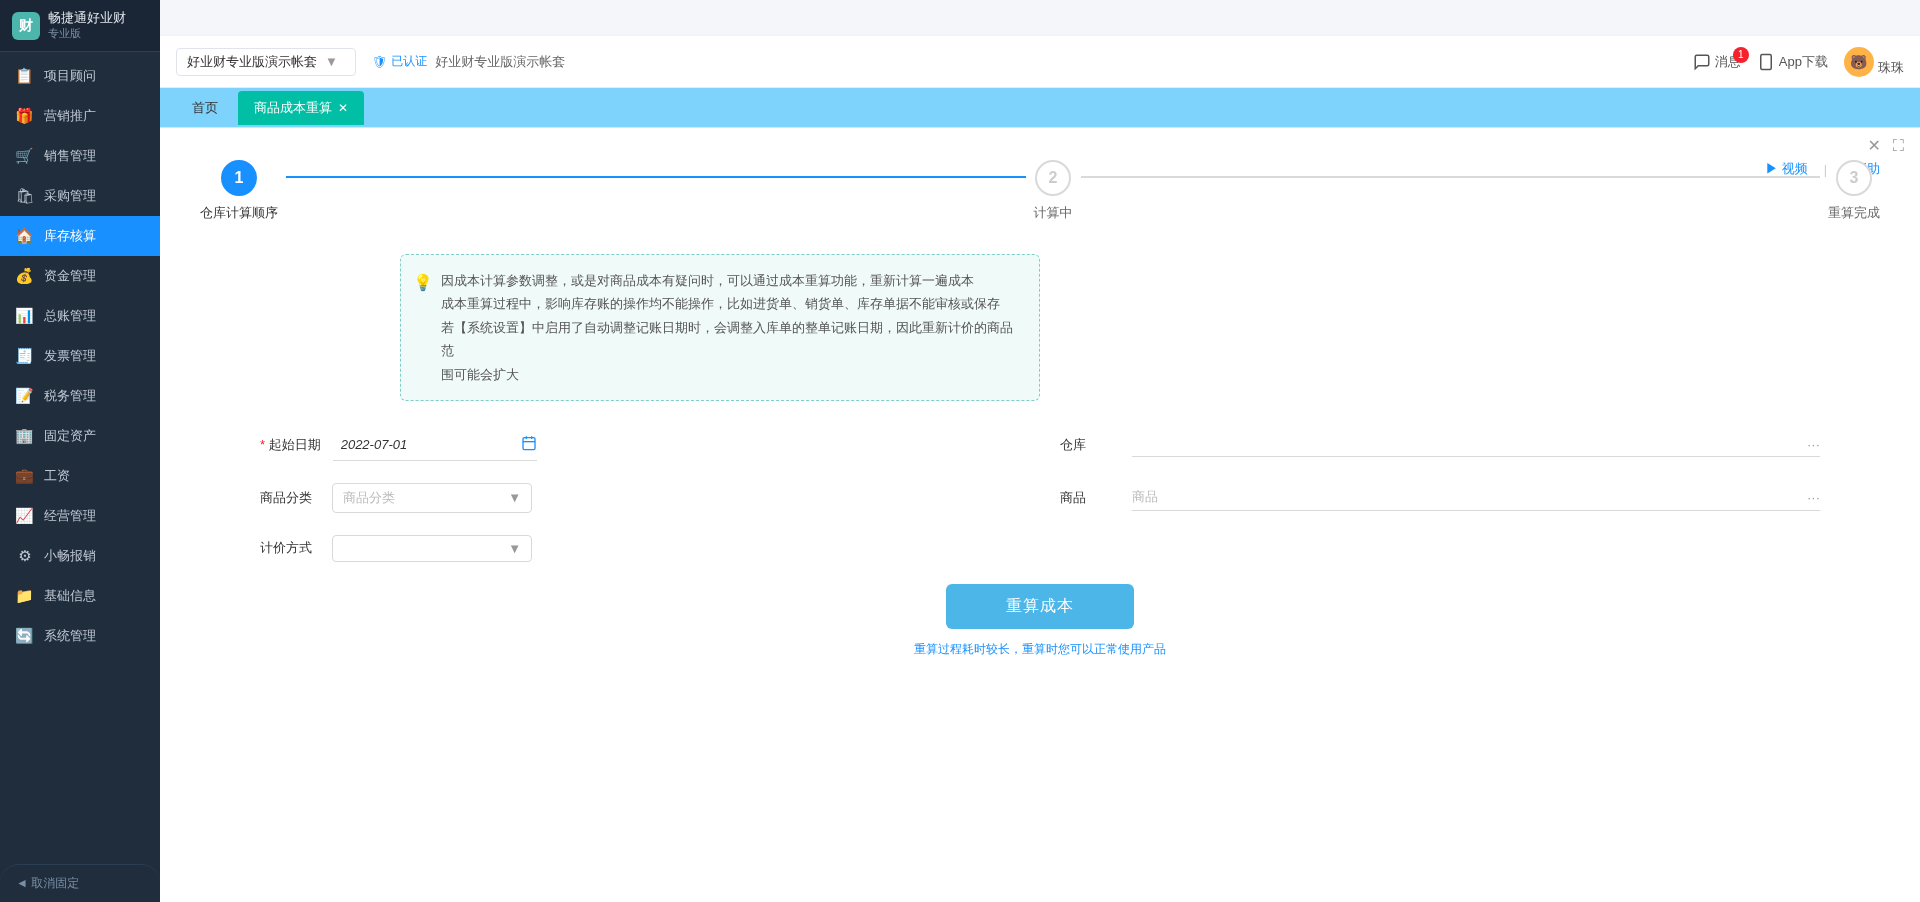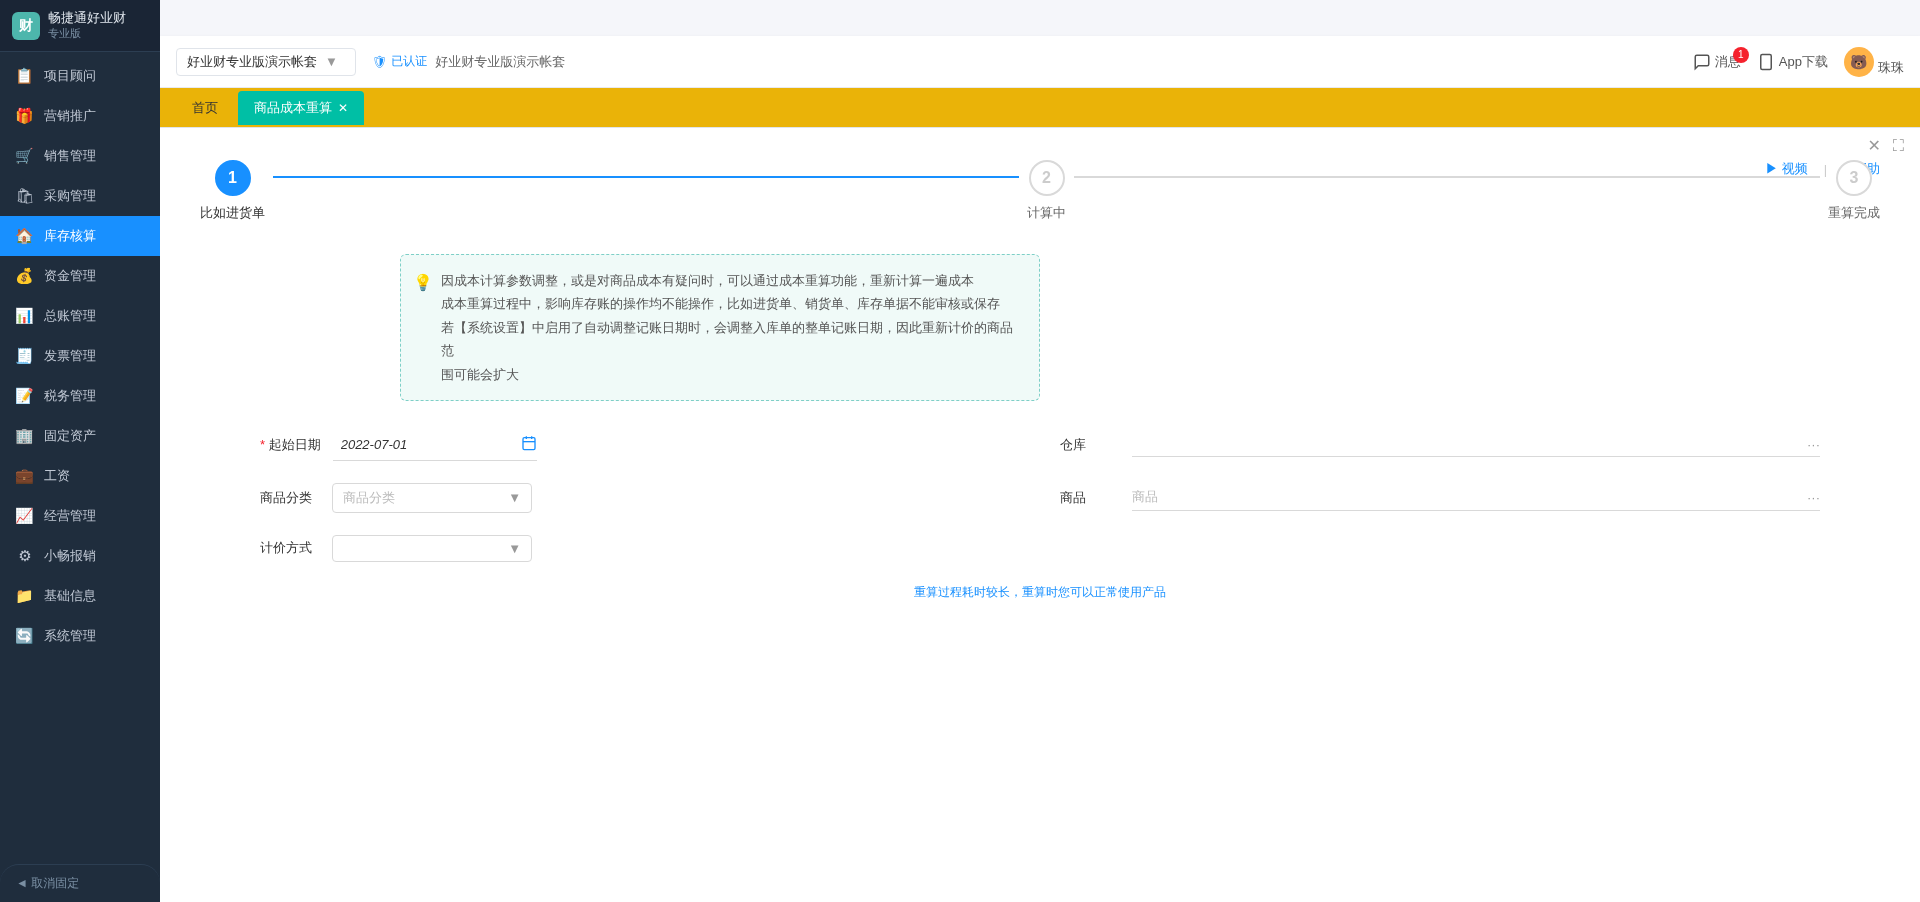--- a/index.html
+++ b/index.html
@@ -90,21 +90,21 @@
     .verified-badge .shield { margin-right: 4px; color: #1890ff; }
     .verified-text { color: #666; margin-left: 8px; font-size: 13px; }
     .topbar-right { display: flex; align-items: center; gap: 16px; }
     .topbar-btn { display: flex; align-items: flex-end; gap: 4px; cursor: pointer; color: #555; font-size: 13px; position: relative; }
     .badge { position: absolute; top: -6px; right: -8px; background: #f5222d; color: white; border-radius: 50%; width: 16px; height: 16px; font-size: 10px; display: flex; align-items: center; justify-content: center; }
     .avatar { width: 30px; height: 30px; border-radius: 50%; background: #ffb347; display: flex; align-items: center; justify-content: center; overflow: hidden; }
 
     
     .tab-bar {
       display: flex; align-items: center;
-      background: #eab308;
+      background: #7dd3fc;
       border-bottom: 1px solid #e0e4ea;
       padding: 0 16px;
       height: 40px;
     }
     .tab {
       padding: 8px 16px;
       cursor: pointer;
       font-size: 13px;
       color: #555;
       border-radius: 4px 4px 0 0;
@@ -402,21 +402,21 @@
         <span>▶ 视频</span>
         <span style="color:#ccc;">|</span>
         <span>? 帮助</span>
       </div>
 
       <div class="stepper">
         <div class="step">
           <div class="step-circle active">
             <span>1</span>
           </div>
-          <div class="step-label active">比如进货单</div>
+          <div class="step-label active">仓库计算顺序</div>
         </div>
         <div class="step-line active"></div>
         <div class="step">
           <div class="step-circle pending">
             <span>2</span>
           </div>
           <div class="step-label">计算中</div>
         </div>
         <div class="step-line"></div>
         <div class="step">
@@ -487,19 +487,22 @@
             <div class="form-input-box" style="min-width:200px;display:flex;align-items:center;justify-content:space-between;">
               <span style="color:#bbb;"></span>
               <span class="dropdown-arrow">▼</span>
             </div>
           </div>
           <div style="flex:1;"></div>
         </div>
 
 
         <div class="submit-area">
+          <button class="recalc-btn">
+            <span>重算成本</span>
+          </button>
           <div class="recalc-hint">重算过程耗时较长，重算时您可以正常使用产品</div>
         </div>
 
       </div>
     </div>
   </div>
 </div>
 
 </body></html>

